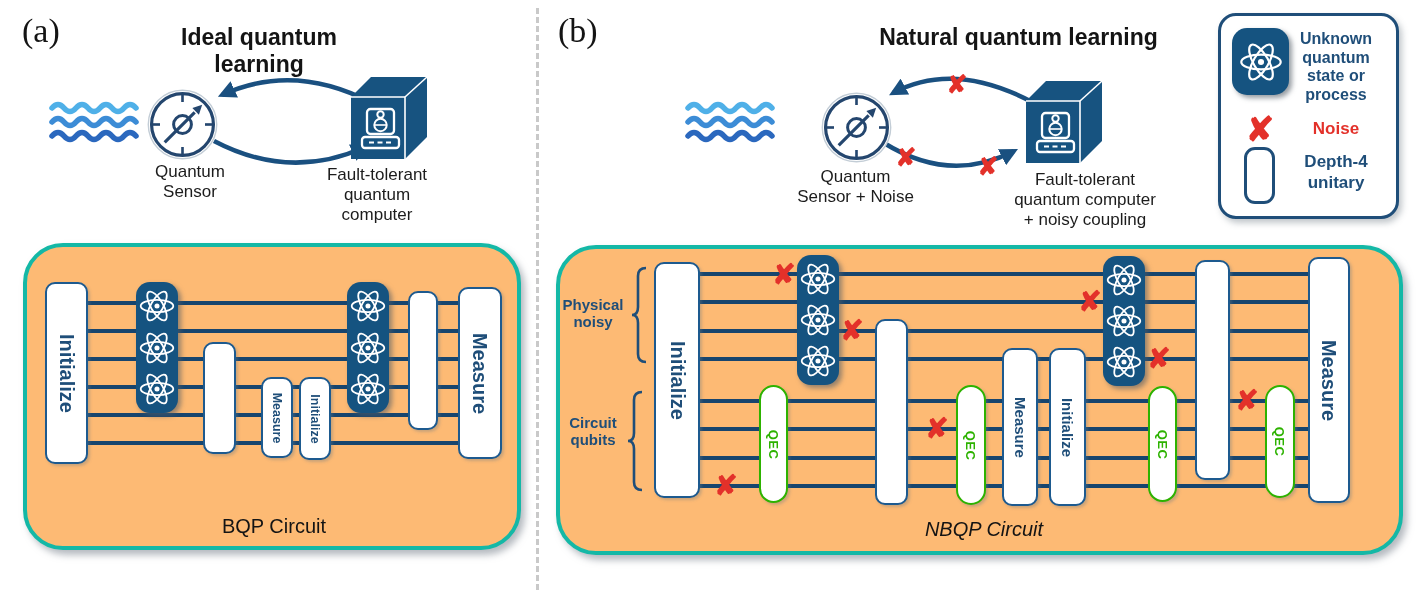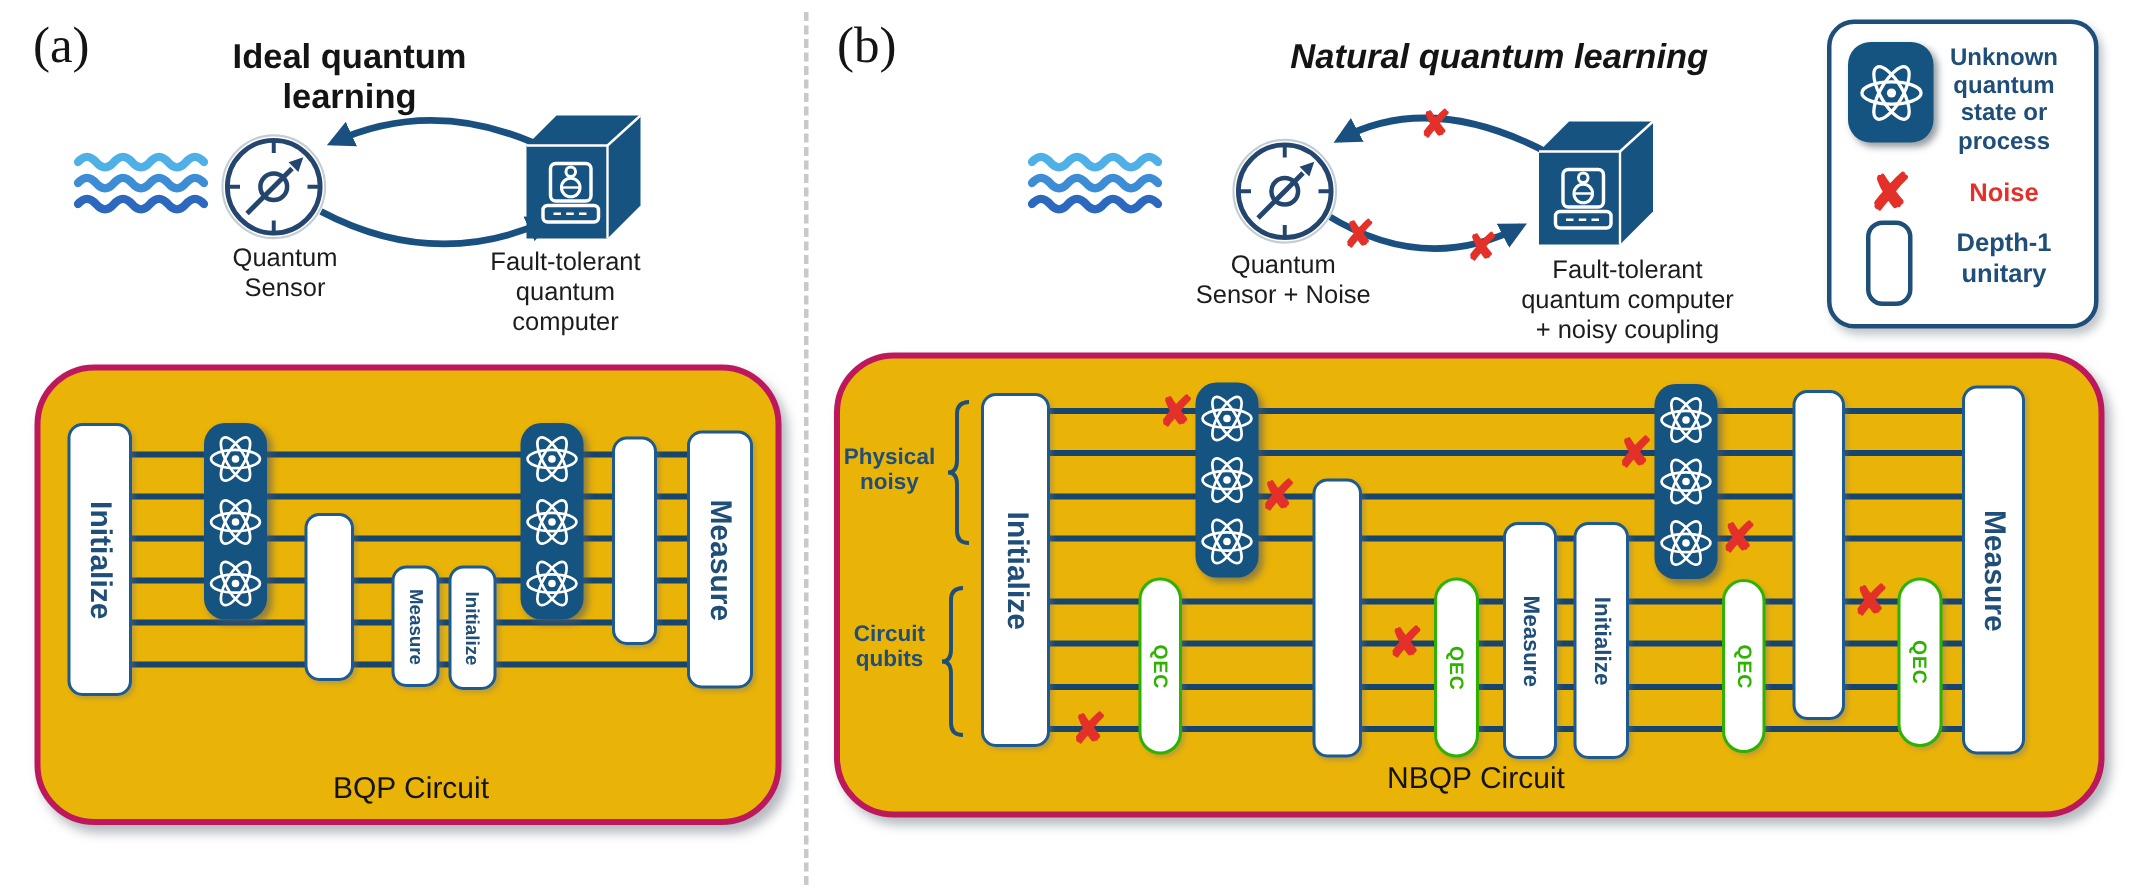--- a/index.html
+++ b/index.html
@@ -4,21 +4,21 @@
 <style>
   html,body{margin:0;padding:0;background:#fff;}
   #fig{position:relative;width:1422px;height:597px;background:#fff;
        font-family:"Liberation Sans",sans-serif;overflow:hidden;}
   .abs{position:absolute;}
   .tag{font-family:"Liberation Serif",serif;font-size:34px;color:#141414;}
   .title{font-size:23px;font-weight:bold;color:#141414;text-align:center;}
   .cap{font-size:17px;color:#1c1c1c;text-align:center;line-height:1.18;white-space:pre-line;}
   .divider{border-left:3px dashed #c9c9c9;width:0;}
   
-  .circuit{background:#eab308;border:4px solid #be185d;border-radius:40px;
+  .circuit{background:#fdba74;border:4px solid #14b8a6;border-radius:40px;
            box-shadow:4px 5px 7px rgba(120,130,140,.55);}
   .wire{position:absolute;height:3.5px;background:#17456e;border-radius:2px;z-index:1;}
   .gate{position:absolute;background:#fff;border:2.6px solid #1d5a8f;border-radius:10px;
         display:flex;align-items:center;justify-content:center;z-index:2;
         box-shadow:2px 2px 3px rgba(110,120,130,.35);box-sizing:border-box;}
   .gate .vtext{transform:rotate(90deg);white-space:nowrap;color:#1f4e79;font-weight:600;}
   .qec{border-color:#2db200;border-radius:16px;}
   .qec .vtext{color:#2db200;font-weight:bold;font-size:13px;letter-spacing:.5px;}
   .atombox{position:absolute;background:#155380;border-radius:14px;z-index:2;
            display:flex;flex-direction:column;align-items:center;justify-content:space-evenly;
@@ -47,21 +47,21 @@
         <path d="M0,0 L10,5 L0,10 z" fill="#1a5080"></path>
       </marker>
     </defs>
     <path d="M 372 103 Q 294 62 222 95" fill="none" stroke="#1a5080" stroke-width="4.5" marker-end="url(#ah)"></path>
     <path d="M 214 141 Q 290 181 365 147" fill="none" stroke="#1a5080" stroke-width="4.5" marker-end="url(#ah)"></path>
     <path d="M 1034 103 Q 954 60 893 93" fill="none" stroke="#1a5080" stroke-width="4.5" marker-end="url(#ah)"></path>
     <path d="M 884 143 Q 950 184 1014 151" fill="none" stroke="#1a5080" stroke-width="4.5" marker-end="url(#ah)"></path>
   </svg>
 
   <div class="abs tag" style="left:22px;top:12px;">(a)</div>
-  <div class="abs title" style="left:108px;top:24px;width:250px;">Ideal quantum learning</div>
+  <div class="abs title" style="left:134px;top:24px;width:250px;">Ideal quantum learning</div>
 
   <svg class="abs" style="left:48px;top:101px;" width="92" height="44" viewBox="0 0 92 42">
     <g fill="none" stroke-linecap="round" stroke-width="5.5">
       <path stroke="#4fb0e8" d="M4,6  Q10,-1 16,6 T28,6 T40,6 T52,6 T64,6 T76,6 T88,6"></path>
       <path stroke="#3c8cd6" d="M4,20 Q10,13 16,20 T28,20 T40,20 T52,20 T64,20 T76,20 T88,20"></path>
       <path stroke="#2b68be" d="M4,34 Q10,27 16,34 T28,34 T40,34 T52,34 T64,34 T76,34 T88,34"></path>
     </g>
   </svg>
 
   <svg class="abs" style="left:145px;top:87px;z-index:1;" width="75" height="75" viewBox="-40 -40 80 80">
@@ -180,21 +180,21 @@
 
   <div class="gate" style="left:408px;top:291px;width:30px;height:139px;"></div>
 
   <div class="gate" style="left:458px;top:287px;width:44px;height:172px;">
     <span class="vtext" style="font-size:20px;">Measure</span>
   </div>
 
   <div class="abs divider" style="left:536px;top:8px;height:582px;"></div>
 
   <div class="abs tag" style="left:558px;top:12px;">(b)</div>
-  <div class="abs title" style="left:857px;top:24px;width:285px;font-style:italic;">Natural quantum learning</div>
+  <div class="abs title" style="left:876px;top:24px;width:285px;">Natural quantum learning</div>
 
   <svg class="abs" style="left:684px;top:101px;" width="92" height="44" viewBox="0 0 92 42">
     <g fill="none" stroke-linecap="round" stroke-width="5.5">
       <path stroke="#4fb0e8" d="M4,6  Q10,-1 16,6 T28,6 T40,6 T52,6 T64,6 T76,6 T88,6"></path>
       <path stroke="#3c8cd6" d="M4,20 Q10,13 16,20 T28,20 T40,20 T52,20 T64,20 T76,20 T88,20"></path>
       <path stroke="#2b68be" d="M4,34 Q10,27 16,34 T28,34 T40,34 T52,34 T64,34 T76,34 T88,34"></path>
     </g>
   </svg>
 
   <svg class="abs" style="left:819px;top:90px;z-index:1;" width="75" height="75" viewBox="-40 -40 80 80">
@@ -230,21 +230,21 @@
   <span class="xmark" style="left:957px;top:84px;font-size:25px;">✘</span>
   <span class="xmark" style="left:906px;top:157px;font-size:25px;">✘</span>
   <span class="xmark" style="left:988px;top:166px;font-size:25px;">✘</span>
 
   <div class="abs cap" style="left:773px;top:167px;width:165px;">Quantum
 Sensor + Noise</div>
   <div class="abs cap" style="left:990px;top:170px;width:190px;">Fault-tolerant
 quantum computer
 + noisy coupling</div>
 
-  <div class="abs circuit" style="left:556px;top:235px;width:839px;height:302px;">
+  <div class="abs circuit" style="left:556px;top:245px;width:839px;height:302px;font-style:italic;">
     <div class="abs circuit-label" style="left:324px;top:269px;width:200px;">NBQP Circuit</div>
   </div>
 
   <div class="abs qlabel" style="left:556px;top:296px;width:74px;">Physical
 noisy</div>
   <svg class="abs" style="left:630px;top:266px;z-index:3;" width="20" height="98" viewBox="0 0 20 98">
     <path d="M16,2 Q8,2 8,10 L8,41 Q8,49 2,49 Q8,49 8,57 L8,88 Q8,96 16,96" fill="none" stroke="#1f4e79" stroke-width="2.6"></path>
   </svg>
   <div class="abs qlabel" style="left:556px;top:414px;width:74px;">Circuit
 qubits</div>
@@ -372,16 +372,16 @@
   </div>
   <div class="abs legend-text" style="left:1284px;top:30px;width:104px;font-size:16px;line-height:18.5px;">Unknown
 quantum
 state or
 process</div>
 
   <span class="xmark" style="left:1260px;top:129px;font-size:34px;">✘</span>
   <div class="abs legend-text legend-noise" style="left:1284px;top:119px;width:104px;font-size:17px;">Noise</div>
 
   <div class="abs pill" style="left:1244px;top:147px;width:31px;height:57px;"></div>
-  <div class="abs legend-text" style="left:1284px;top:151px;width:104px;font-size:17px;line-height:21px;">Depth-1
+  <div class="abs legend-text" style="left:1284px;top:151px;width:104px;font-size:17px;line-height:21px;">Depth-4
 unitary</div>
 
 </div>
 
 </body></html>

